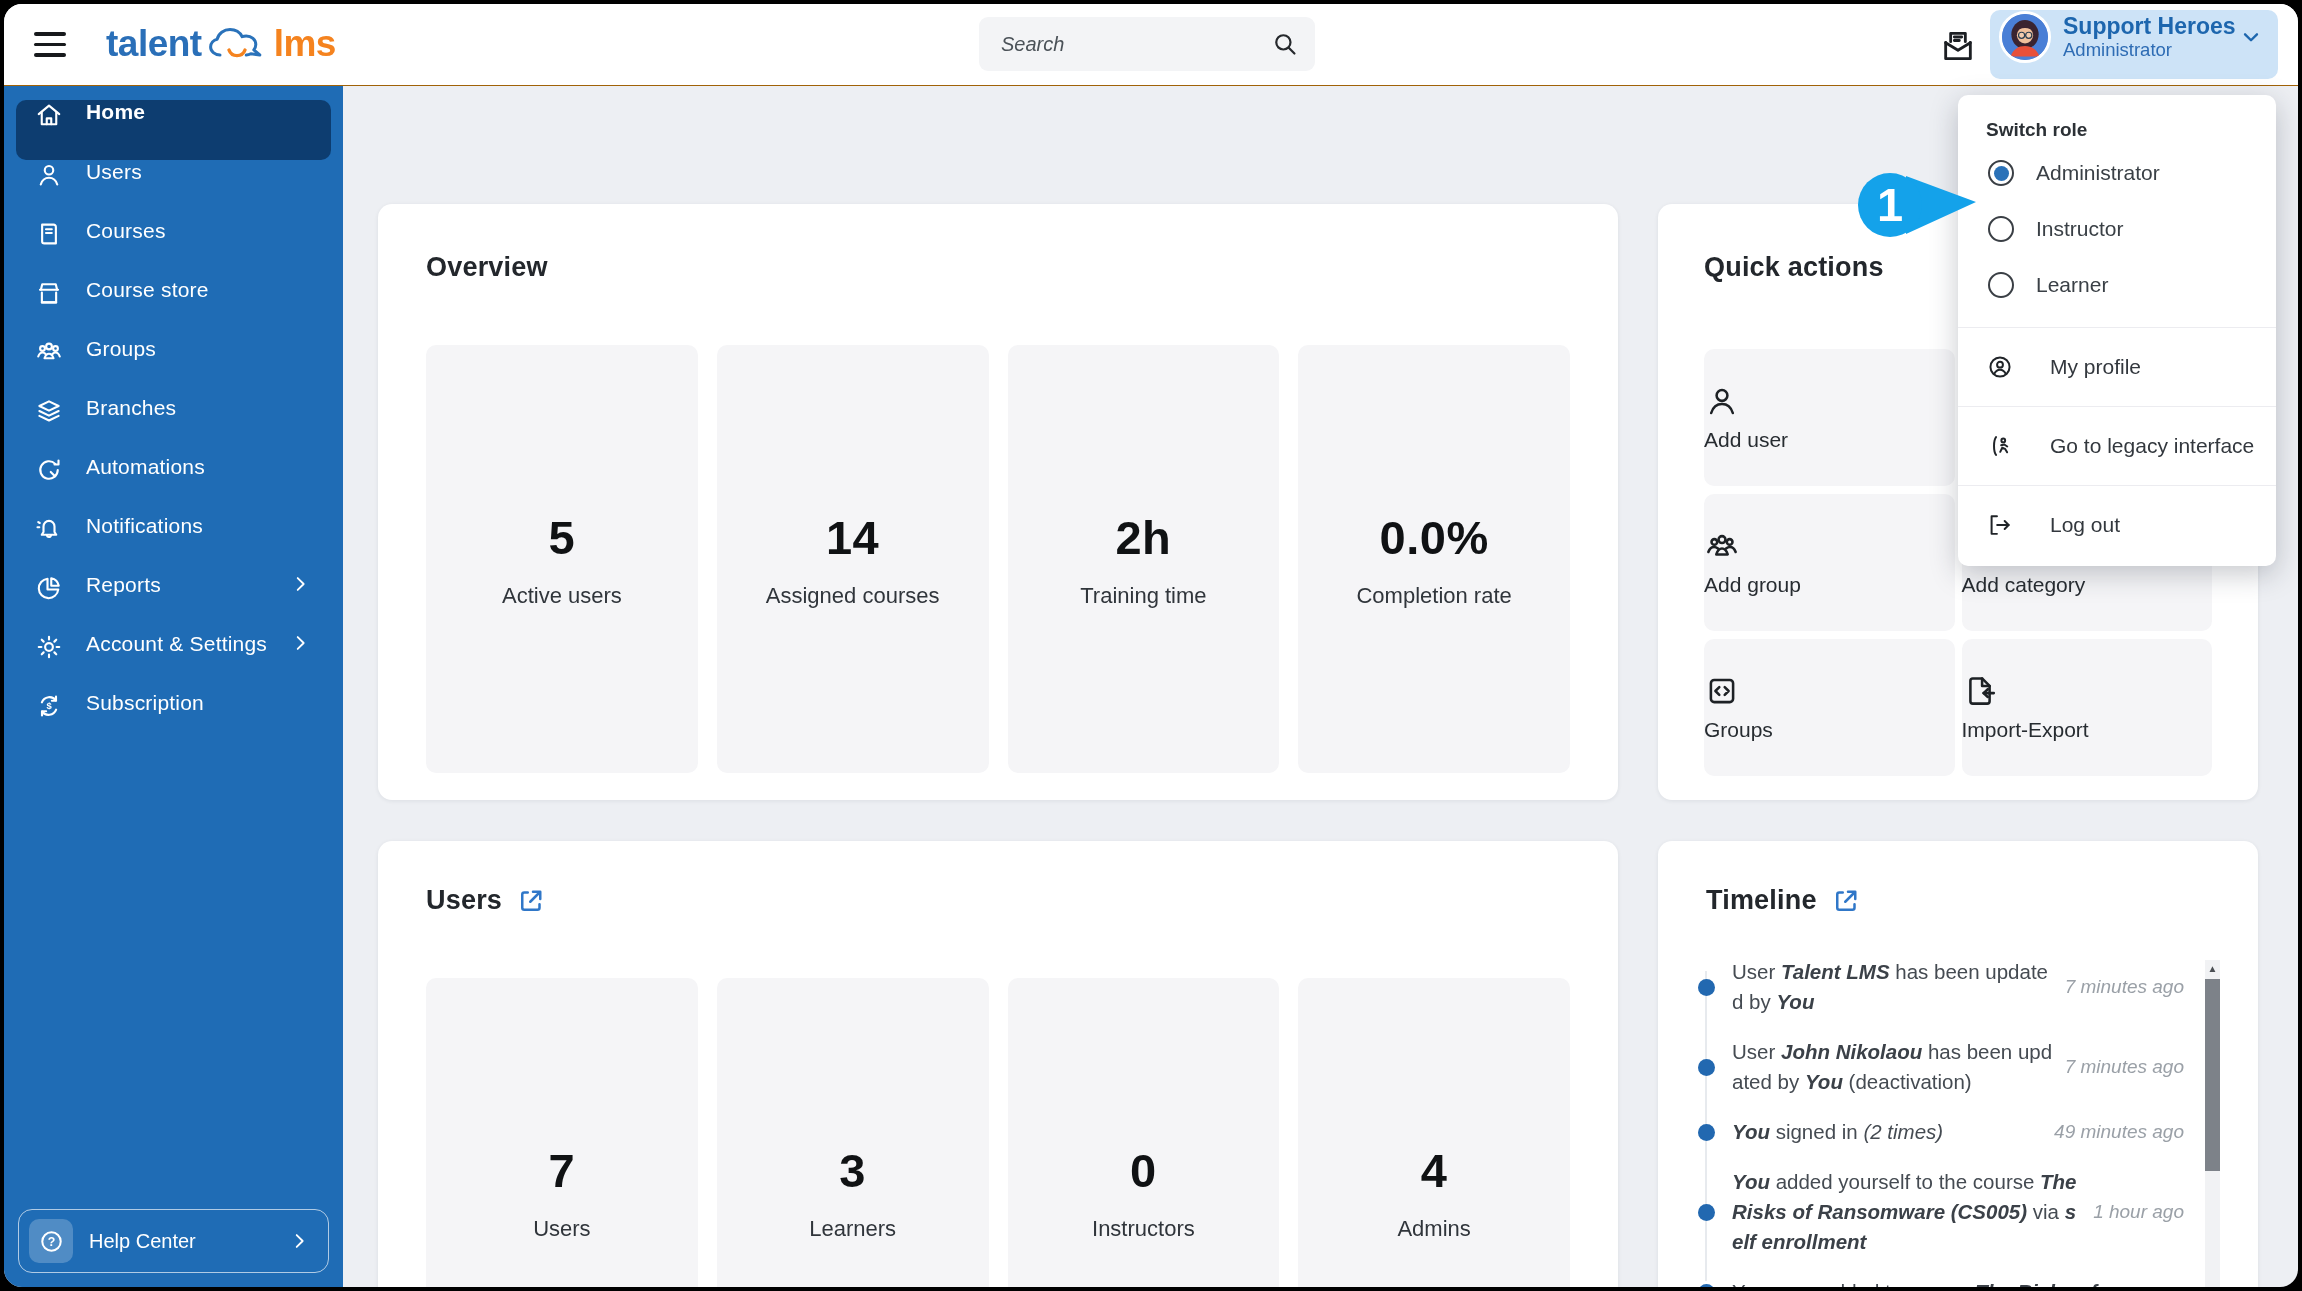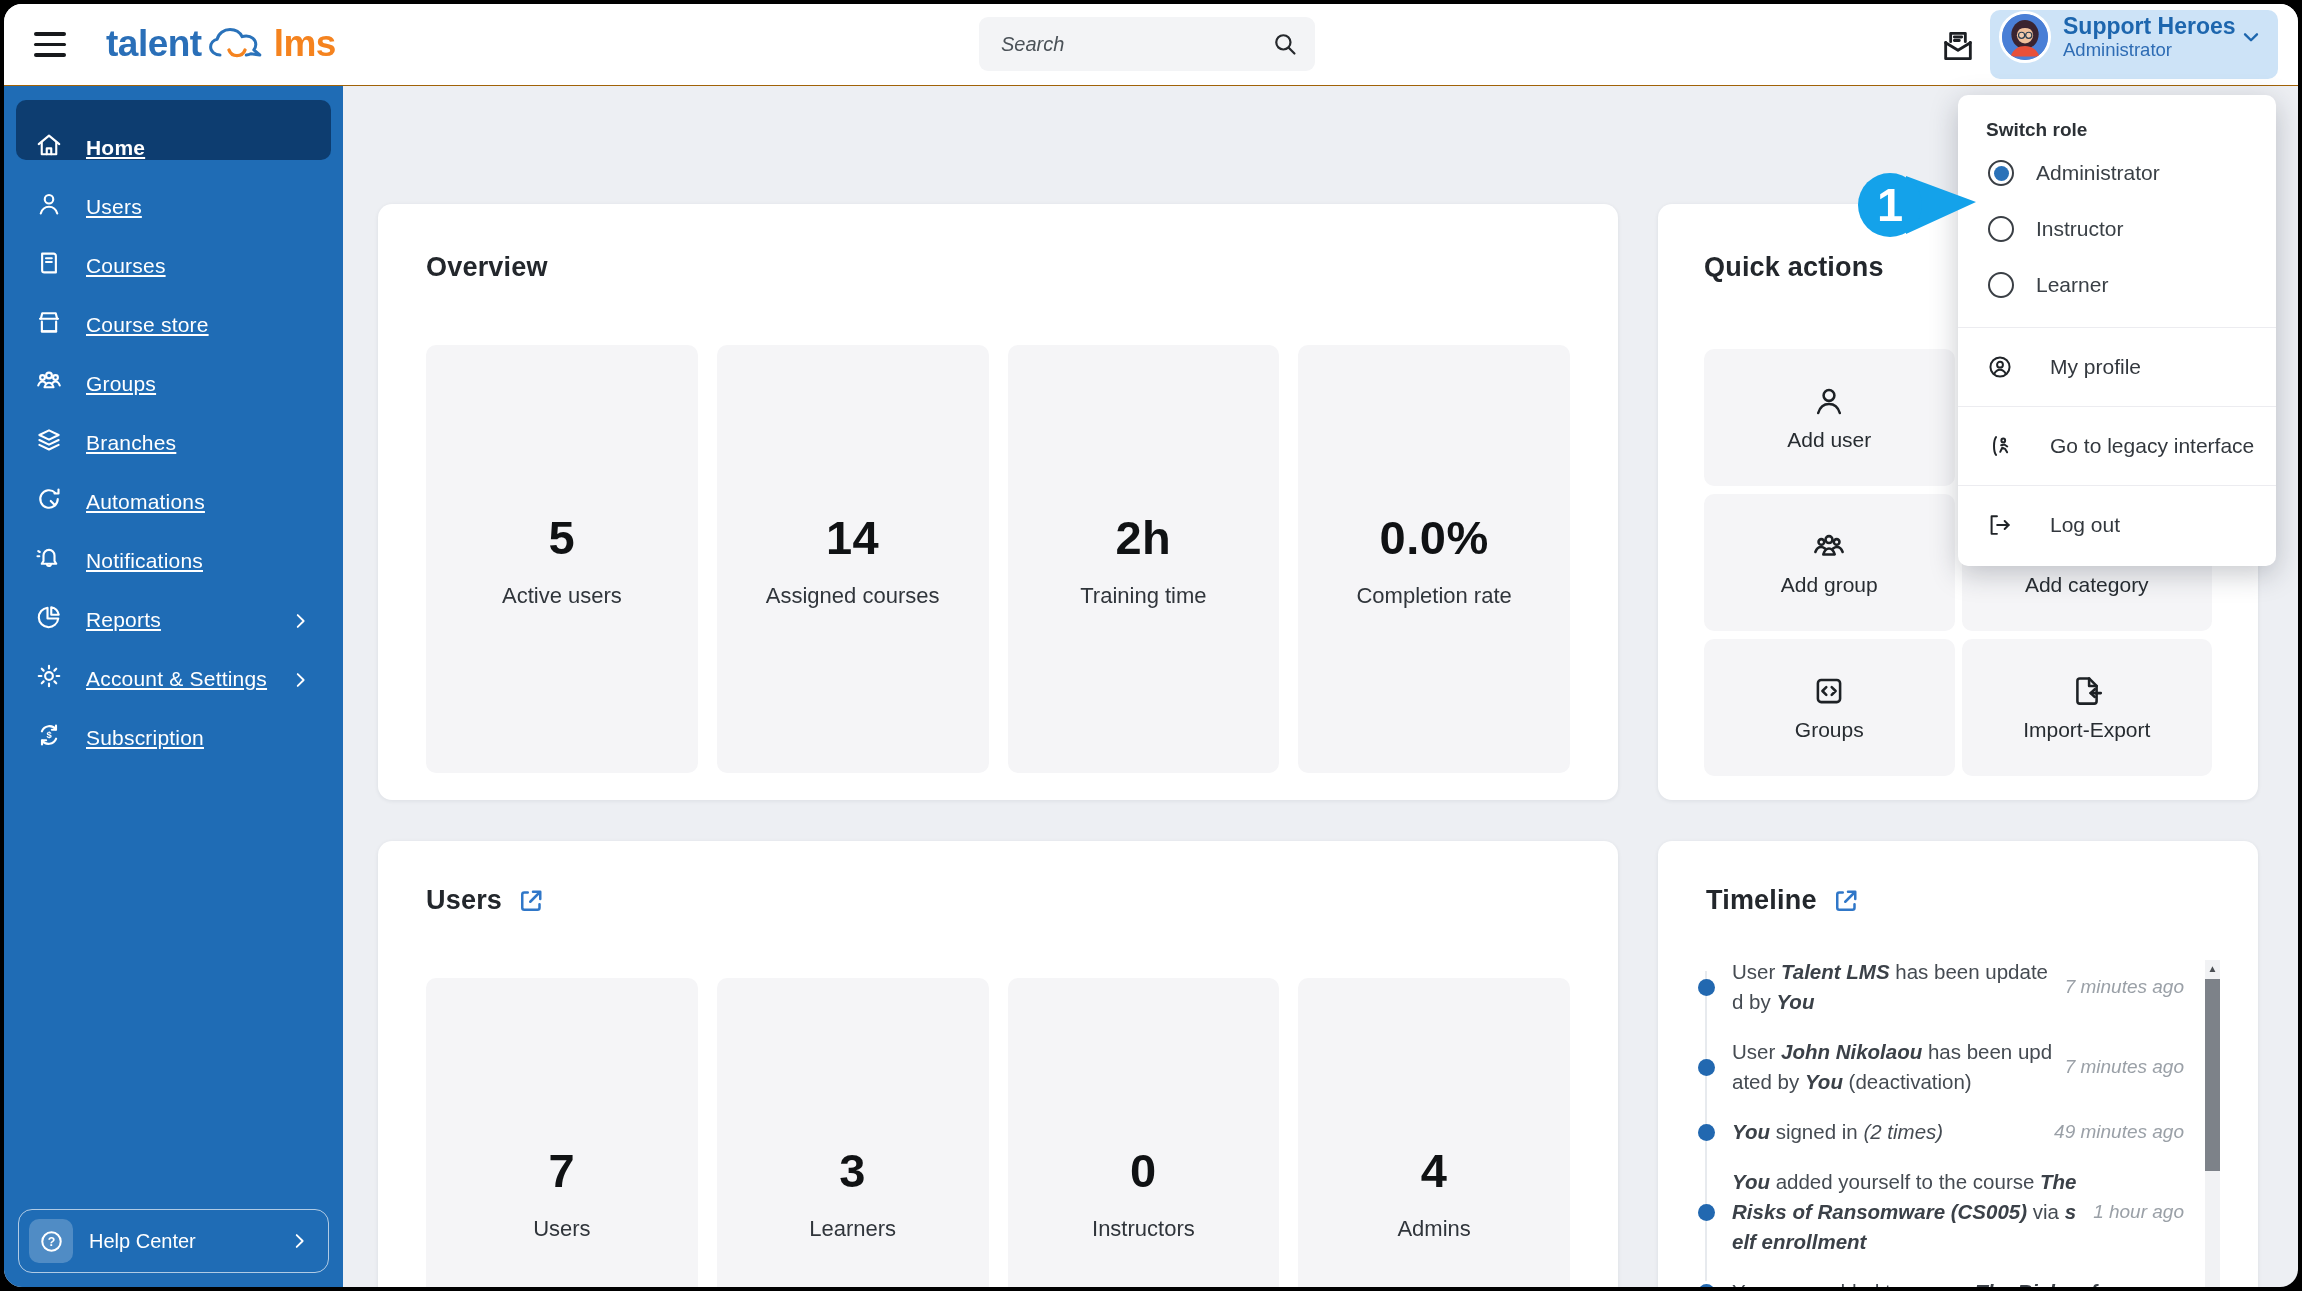--- a/index.html
+++ b/index.html
@@ -50,23 +50,22 @@
   .profile-meta{margin-left:12px;line-height:1.15;min-width:0;}
   .profile-name{font-size:23px;font-weight:700;color:#1d66ae;white-space:nowrap;}
   .profile-role{font-size:18.5px;color:#2e6cb4;}
   .profile-pill .chev{margin-left:auto;width:26px;height:26px;color:#1d66ae;}
   
   .sidebar{
     position:absolute;left:0;top:81px;bottom:0;width:339px;background:#1f6cb5;z-index:10;
   }
   .nav-list{list-style:none;margin:0;padding:15px 0 0 0;}
   .nav-item{
-    position:relative;height:59px;display:flex;align-items:flex-end;color:#fff;cursor:pointer;
+    position:relative;height:59px;display:flex;align-items:flex-start;color:#fff;cursor:pointer;
     padding-left:30px;
-    text-decoration:underline;
   }
   .nav-item .icon{width:30px;height:30px;flex:0 0 auto;color:#fff;}
   .nav-item .icon svg{width:30px;height:30px;}
   .nav-item .label{margin-left:22px;font-size:21px;font-weight:500;letter-spacing:.2px;}
   .nav-item .chev{position:absolute;right:32px;width:22px;height:22px;color:#fff;}
   .nav-item.active{
     background:#0d3d70;border-radius:10px;margin:0 12px;padding-left:18px;height:60px;
   }
   .nav-item.active .label{font-weight:600;}
   .help-pill{
@@ -94,21 +93,21 @@
   .stat-tile{
     background:#f5f5f7;border-radius:10px;height:428px;display:flex;flex-direction:column;
     align-items:center;justify-content:center;gap:18px;
   }
   .stat-value{font-size:47px;font-weight:700;color:#101214;letter-spacing:.5px;}
   .stat-label{font-size:22px;color:#30353b;}
   #quick-actions-card{left:1654px;top:200px;width:600px;height:596px;padding:48px 46px 0;box-sizing:border-box;}
   .qa-grid{display:grid;grid-template-columns:1fr 1fr;gap:8px 7px;margin-top:66px;}
   .qa-tile{
     background:#f5f5f7;border-radius:10px;height:137px;display:flex;flex-direction:column;
-    align-items:center;justify-content:center;gap:9px;cursor:pointer;
+    justify-content:center;gap:9px;cursor:pointer;
   }
   .qa-tile .qa-icon{width:36px;height:36px;color:#1d2125;}
   .qa-tile .qa-icon svg{width:36px;height:36px;}
   .qa-label{font-size:21px;color:#272c31;}
   
   #timeline-card{left:1654px;top:837px;width:600px;height:600px;padding:44px 0 0 0;box-sizing:border-box;}
   #timeline-card .title-row{padding-left:48px;}
   .tl-list{position:absolute;left:40px;top:116px;width:486px;}
   .tl-line{position:absolute;left:47px;top:130px;bottom:160px;width:2px;background:#e7eaee;}
   .tl-entry{display:flex;align-items:center;margin-bottom:20px;position:relative;}

